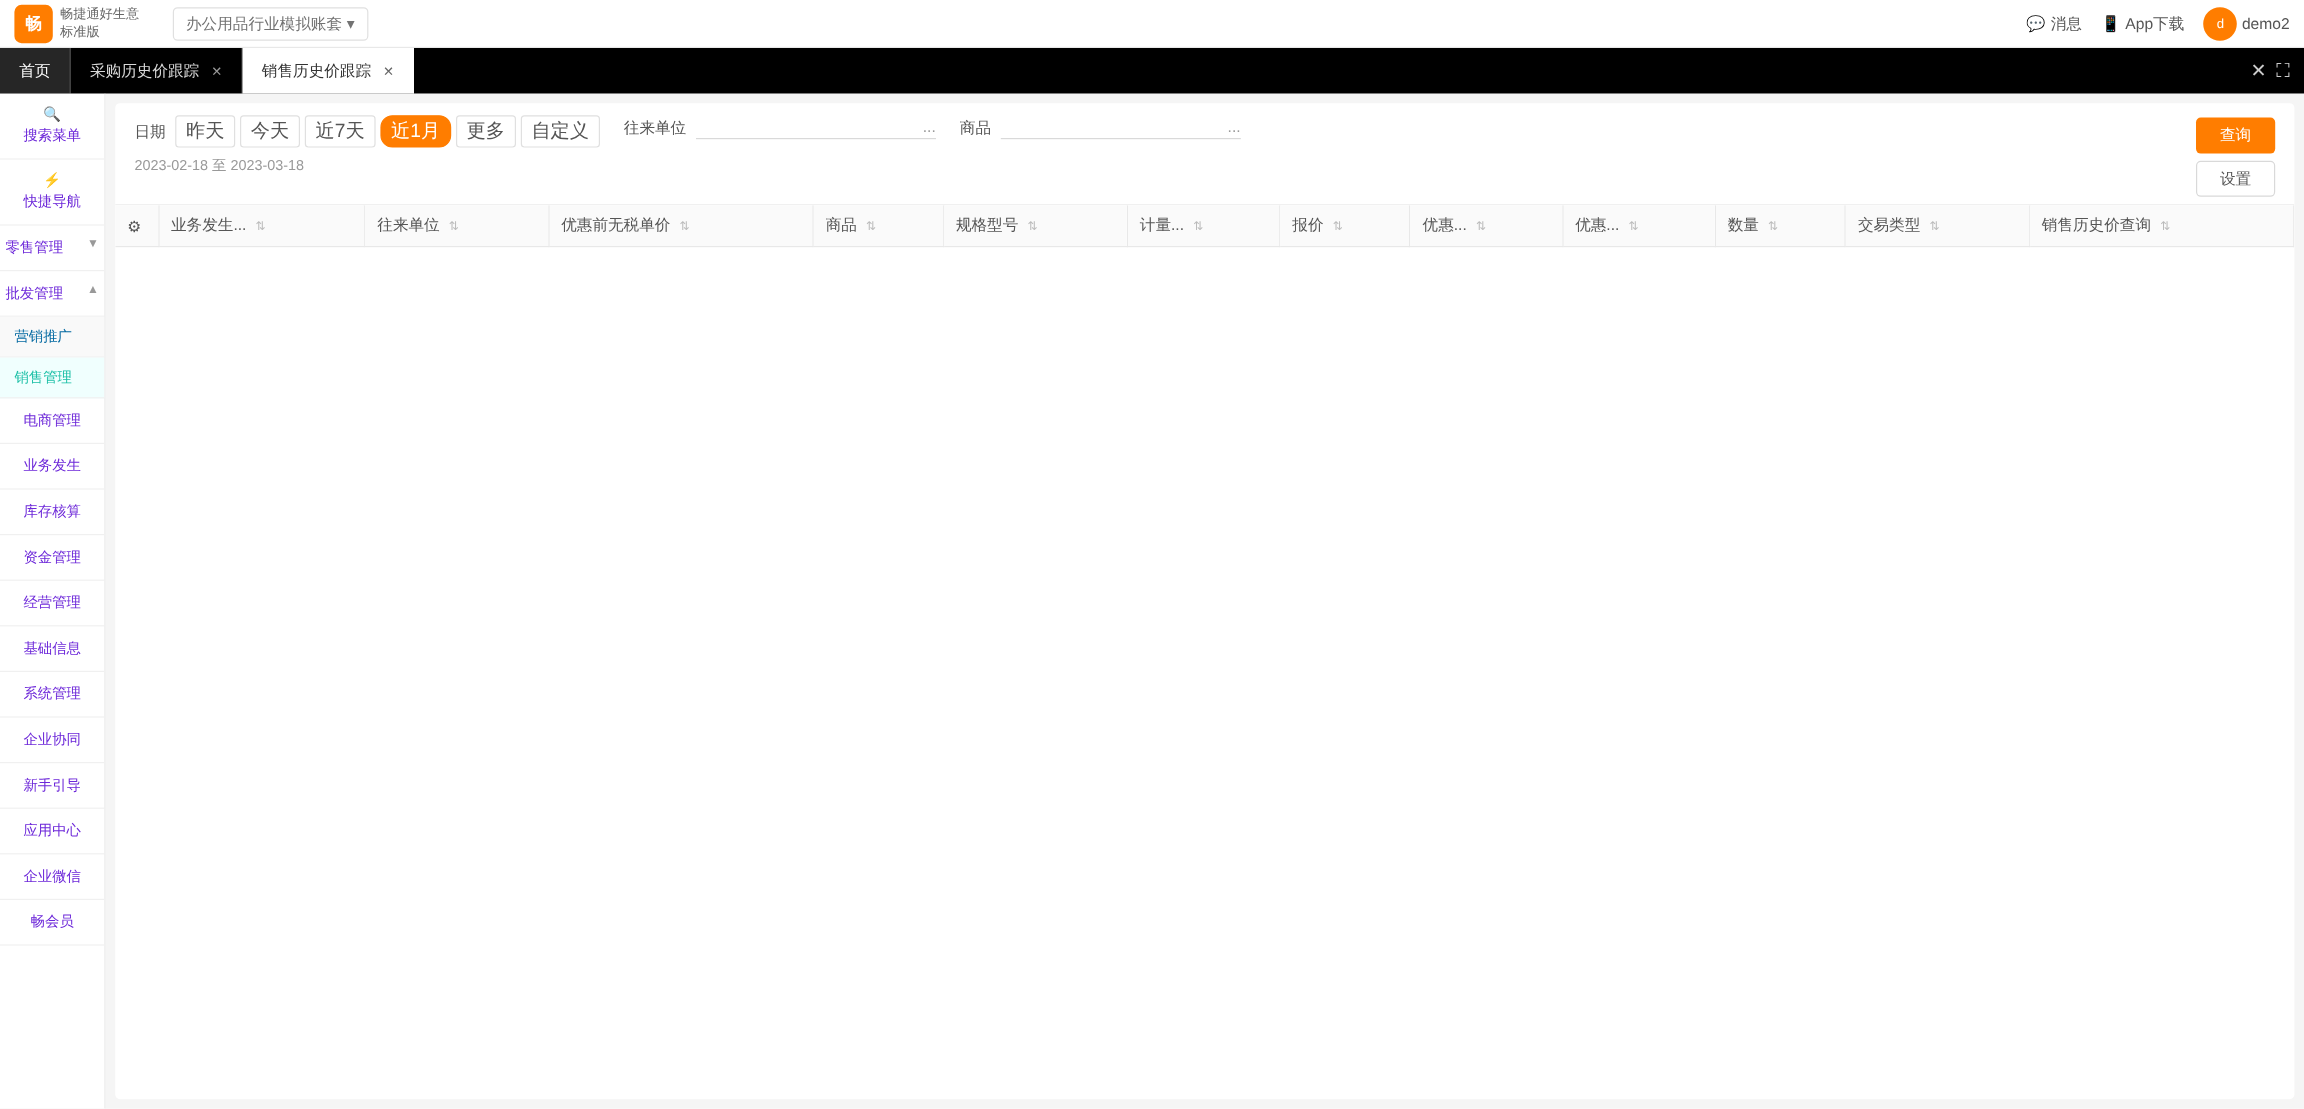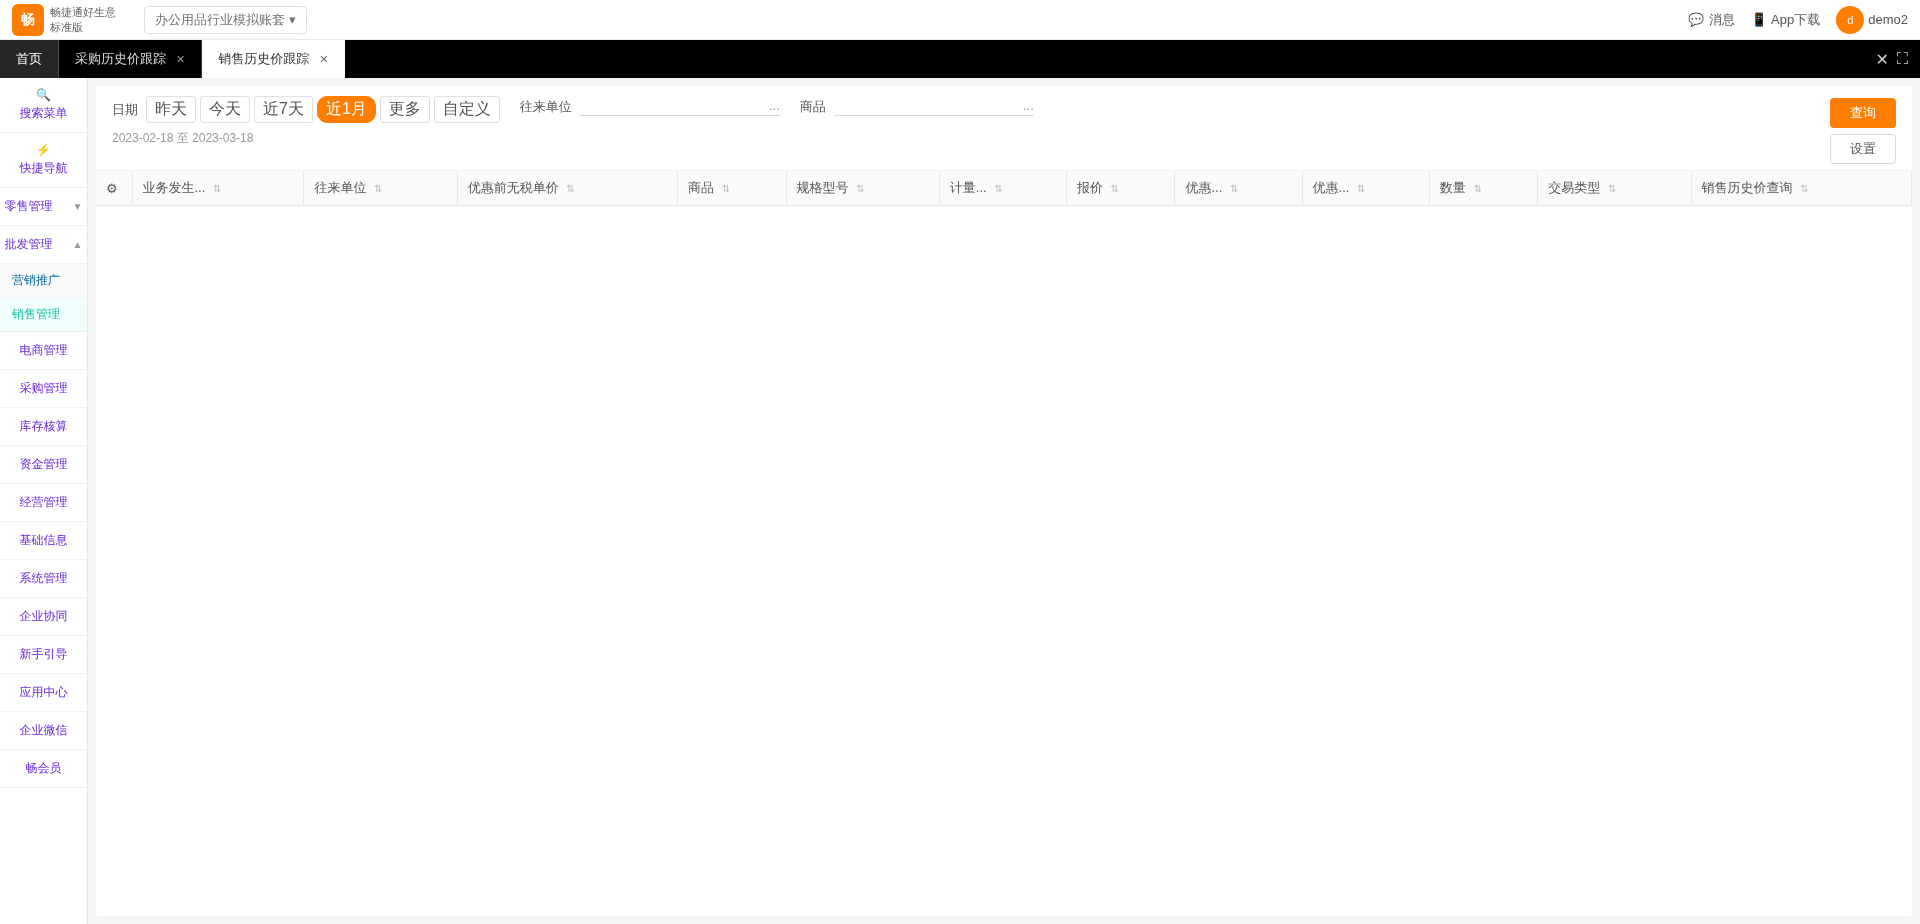--- a/index.html
+++ b/index.html
@@ -73,21 +73,21 @@
       text-align: center;
       font-size: 12px;
       color: #555;
       cursor: pointer;
       border-bottom: 1px solid #f0f0f0;
       display: flex;
       flex-direction: column;
       align-items: center;
       gap: 3px;
     }
-    .sidebar-item.has-sub { flex-direction: row; justify-content: center; align-items: center; gap: 20px; }
+    .sidebar-item.has-sub { flex-direction: row; justify-content: center; align-items: flex-start; gap: 20px; }
     .sidebar-item .sub-arrow { font-size: 10px; color: #999; }
     .sidebar-section-label { font-size: 12px; color: #6d28d9; font-weight: 400; }
     .sidebar-sub-item { padding: 8px 12px; font-size: 12px; color: #0369a1; cursor: pointer; text-align: left; background: #f9f9f9; border-bottom: 1px solid #f0f0f0; }
     .sidebar-sub-item.active-sub { color: #1abfa5; background: #f0fffe; }
 
     
     .content-area {
       flex: 1;
       background: #f5f5f5;
       overflow: auto;
@@ -247,21 +247,21 @@
     <div class="sidebar-sub-item">
       <span>营销推广</span>
     </div>
     <div class="sidebar-sub-item active-sub">
       <span>销售管理</span>
     </div>
     <div class="sidebar-item">
       <span class="sidebar-section-label">电商管理</span>
     </div>
     <div class="sidebar-item">
-      <span class="sidebar-section-label">采购管理</span>
+      <span class="sidebar-section-label">业务发生</span>
     </div>
     <div class="sidebar-item">
       <span class="sidebar-section-label">库存核算</span>
     </div>
     <div class="sidebar-item">
       <span class="sidebar-section-label">资金管理</span>
     </div>
     <div class="sidebar-item">
       <span class="sidebar-section-label">经营管理</span>
     </div>

